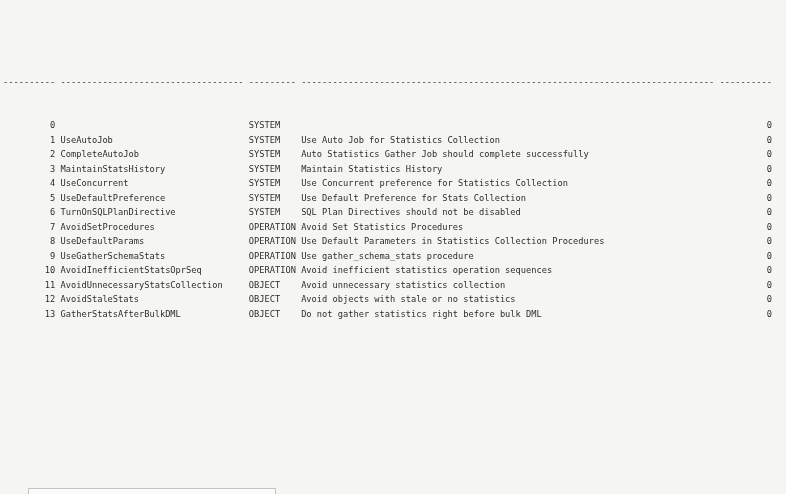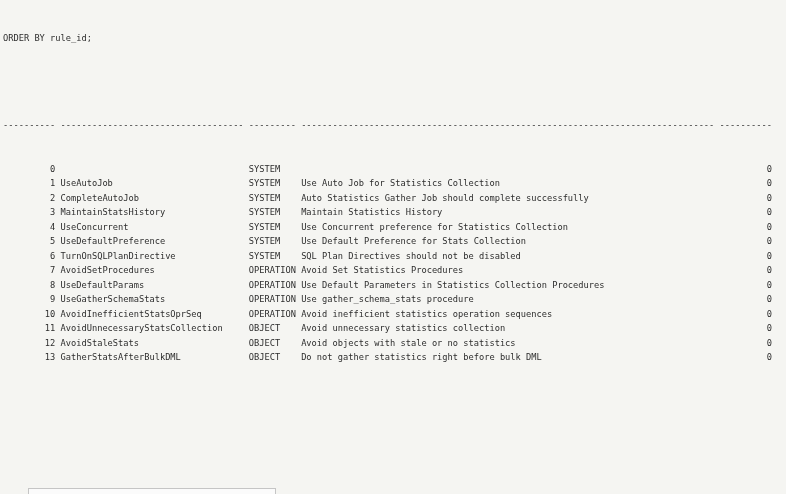--- a/index.html
+++ b/index.html
@@ -39,21 +39,20 @@
     height: 12px;
     background: #fbfbfb;
     border: 1px solid #c5c5c5;
     box-sizing: border-box;
   }
 </style>
 </head>
 <body style="background: rgb(245, 245, 242);">
 
 <div class="terminal" style="color: rgb(45, 45, 45);">
-  <div class="line">ORDER BY rule_id;</div>
   <div class="line"> </div>
   <div class="line" id="divider-line">---------- ----------------------------------- --------- ------------------------------------------------------------------------------- ----------</div>
   <div id="rows-container"><div class="line">         0                                     SYSTEM                                                                                             0</div><div class="line">         1 UseAutoJob                          SYSTEM    Use Auto Job for Statistics Collection                                                   0</div><div class="line">         2 CompleteAutoJob                     SYSTEM    Auto Statistics Gather Job should complete successfully                                  0</div><div class="line">         3 MaintainStatsHistory                SYSTEM    Maintain Statistics History                                                              0</div><div class="line">         4 UseConcurrent                       SYSTEM    Use Concurrent preference for Statistics Collection                                      0</div><div class="line">         5 UseDefaultPreference                SYSTEM    Use Default Preference for Stats Collection                                              0</div><div class="line">         6 TurnOnSQLPlanDirective              SYSTEM    SQL Plan Directives should not be disabled                                               0</div><div class="line">         7 AvoidSetProcedures                  OPERATION Avoid Set Statistics Procedures                                                          0</div><div class="line">         8 UseDefaultParams                    OPERATION Use Default Parameters in Statistics Collection Procedures                               0</div><div class="line">         9 UseGatherSchemaStats                OPERATION Use gather_schema_stats procedure                                                        0</div><div class="line">        10 AvoidInefficientStatsOprSeq         OPERATION Avoid inefficient statistics operation sequences                                         0</div><div class="line">        11 AvoidUnnecessaryStatsCollection     OBJECT    Avoid unnecessary statistics collection                                                  0</div><div class="line">        12 AvoidStaleStats                     OBJECT    Avoid objects with stale or no statistics                                                0</div><div class="line">        13 GatherStatsAfterBulkDML             OBJECT    Do not gather statistics right before bulk DML                                           0</div></div>
   
   
   
   
 </div>
 
 <div class="input-box"></div>

